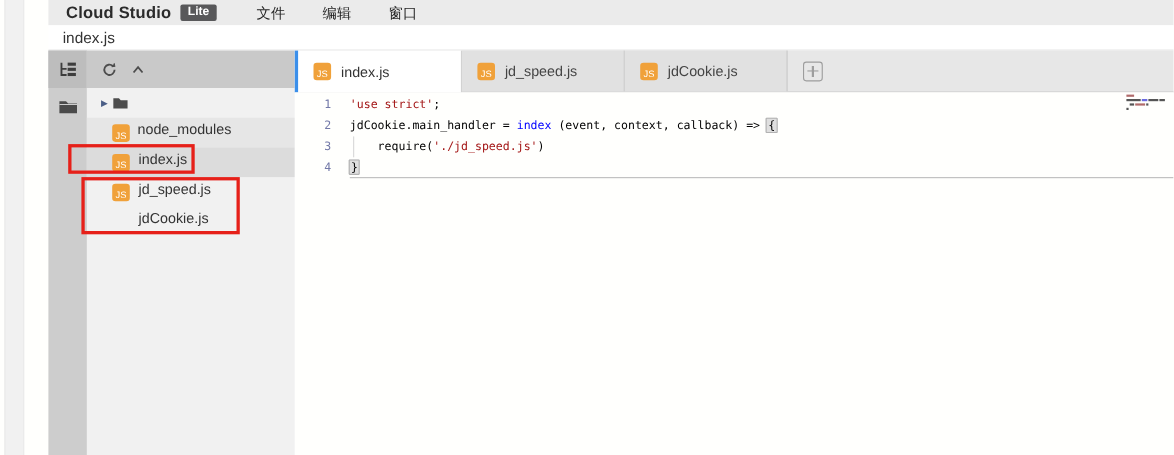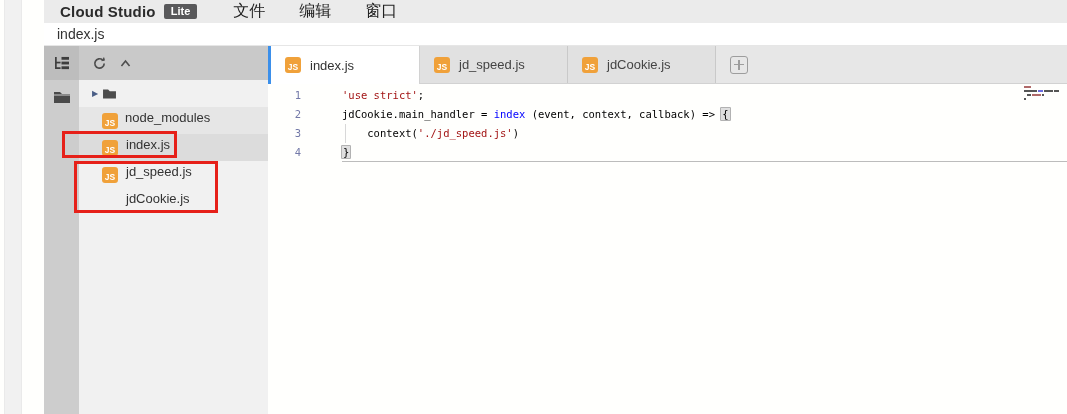--- a/index.html
+++ b/index.html
@@ -12,21 +12,21 @@
 
   
   .app { position:absolute; left:44px; top:0; right:0; bottom:0; display:flex; flex-direction:column; }
 
   
   .topbar { height:23px; background:#ebebeb; display:flex; align-items:center; padding-left:16px; flex:none; }
   .brand { font-weight:bold; font-size:15px; color:#2b2b2b; letter-spacing:.2px; }
   .lite-badge { background:#58585a; color:#fff; font-size:11px; font-weight:bold;
     padding:1px 7px 2px; border-radius:2px; margin-left:8px; }
   .menus { display:flex; margin-left:36px; }
-  .menu-item { font-size:16px; color:#1f1f1f; padding:2px 0; margin-right:34px; cursor:default; }
+  .menu-item { font-size:13px; color:#1f1f1f; padding:2px 0; margin-right:34px; cursor:default; }
 
   
   .crumb-row { height:23px; background:#fff; display:flex; align-items:center; padding-left:13px;
     border-bottom:1px solid #e6e6e6; flex:none; }
   .crumb { font-size:14px; color:#333; }
 
   
   .main { flex:1; display:flex; min-height:0; }
 
   
@@ -39,21 +39,21 @@
   .explorer { width:189px; background:#f1f1f1; flex:none; display:flex; flex-direction:column; }
   .explorer-toolbar { height:34px; background:#c9c9c9; display:flex; align-items:center; padding-left:8px; flex:none; }
   .tool-btn { width:24px; height:24px; display:flex; align-items:center; justify-content:center; margin-right:2px; }
   .tree { flex:1; }
   .tree-row { height:27px; display:flex; align-items:center; font-size:13px; color:#333; cursor:default; }
   .tree-row.open { background:#e6e6e6; }
   .tree-row.selected { background:#dcdcdc; }
   .tw-arrow { width:14px; margin-left:9px; font-size:8px; color:#4a5e86; text-align:center; flex:none; }
   .tw-pad { width:14px; margin-left:9px; flex:none; }
   .js-badge { width:16px; height:16px; background:#f0a13a; border-radius:3px; color:#fff;
-    font-weight:bold; font-size:8.5px; display:flex; align-items:flex-end; justify-content:center;
+    font-weight:normal; font-size:8.5px; display:flex; align-items:flex-end; justify-content:center;
     padding-bottom:1px; flex:none; }
   .tree-label { margin-left:8px; white-space:nowrap;margin-top:47px; }
   .tree-row .ico { flex:none; display:flex; }
 
   
   .editor-region { flex:1; display:flex; flex-direction:column; min-width:0; }
   .tabbar { height:38px; background:#e7e7e7; border-bottom:1px solid #d2d2d2; display:flex; flex:none; }
   .tab { width:148px; flex:none; display:flex; align-items:center; padding-left:14px;
     background:#e1e1e1; border-right:1px solid #c9c9c9; font-size:13px; color:#444; cursor:default; position:relative; }
   .tab.active { width:152px; background:#fff; border-left:3px solid #3b8fea; border-right:1px solid #d2d2d2;
@@ -63,21 +63,21 @@
   .newtab-btn { width:18px; height:18px; border:1.5px solid #9d9d9d; border-radius:3px; position:relative; }
   .newtab-btn::before, .newtab-btn::after { content:""; position:absolute; background:#9d9d9d; }
   .newtab-btn::before { left:3px; right:3px; top:50%; height:1.5px; margin-top:-1px; }
   .newtab-btn::after { top:3px; bottom:3px; left:50%; width:1.5px; margin-left:-1px; }
 
   
   .editor { flex:1; background:#fffffd; position:relative; overflow:hidden; font-family:"DejaVu Sans Mono","Liberation Mono",monospace; }
   .code-lines { position:absolute; left:0; top:2px; right:0; }
   .code-line { display:flex; height:19px; line-height:19px; font-size:10.5px; }
   .gutter-num { width:50px; padding-right:17px; text-align:right; color:#7379a8; flex:none; }
-  .line-content { white-space:pre; color:#000; position:relative; flex:1;margin-left:24px; }
+  .line-content { white-space:pre; color:#000; position:relative; flex:1; }
   .code-line.current .line-content { border-bottom:1px solid #bcbcbc; }
   .seg-string { color:#a31515; }
   .seg-keyword { color:#0000ff; }
   .seg-bracket { background:#dfdfdf; border:1px solid #b2b2b2; border-radius:1px; padding:0 1px; margin:0 -1px; }
   .indent-guide { position:absolute; left:57px; width:1px; height:19px; background:#d8d8d8; }
 
   
   .minimap { position:absolute; right:1px; top:2px; width:42px; }
   .mm-row { display:flex; height:2px; margin-bottom:2px; }
   .mm-seg { height:2px; margin-right:1px; }
@@ -193,21 +193,21 @@
               <div class="code-line">
                 <span class="gutter-num">1</span>
                 <span class="line-content"><span class="seg-string">'use strict'</span><span>;</span></span>
               </div>
               <div class="code-line">
                 <span class="gutter-num">2</span>
                 <span class="line-content"><span>jdCookie.main_handler = </span><span class="seg-keyword">index</span><span> (event, context, callback) =&gt; </span><span class="seg-bracket">{</span></span>
               </div>
               <div class="code-line">
                 <span class="gutter-num">3</span>
-                <span class="line-content"><span class="indent-guide" style="left: 3px;"></span><span>    context(</span><span class="seg-string">'./jd_speed.js'</span><span>)</span></span>
+                <span class="line-content"><span class="indent-guide" style="left: 3px;"></span><span>    require(</span><span class="seg-string">'./jd_speed.js'</span><span>)</span></span>
               </div>
               <div class="code-line current">
                 <span class="gutter-num">4</span>
                 <span class="line-content"><span class="seg-bracket">}</span></span>
               </div>
             </div>
           <div class="minimap">
               <div class="mm-row">
                 <span class="mm-seg" style="width: 7px; background: rgb(176, 106, 106);"></span>
               </div>

